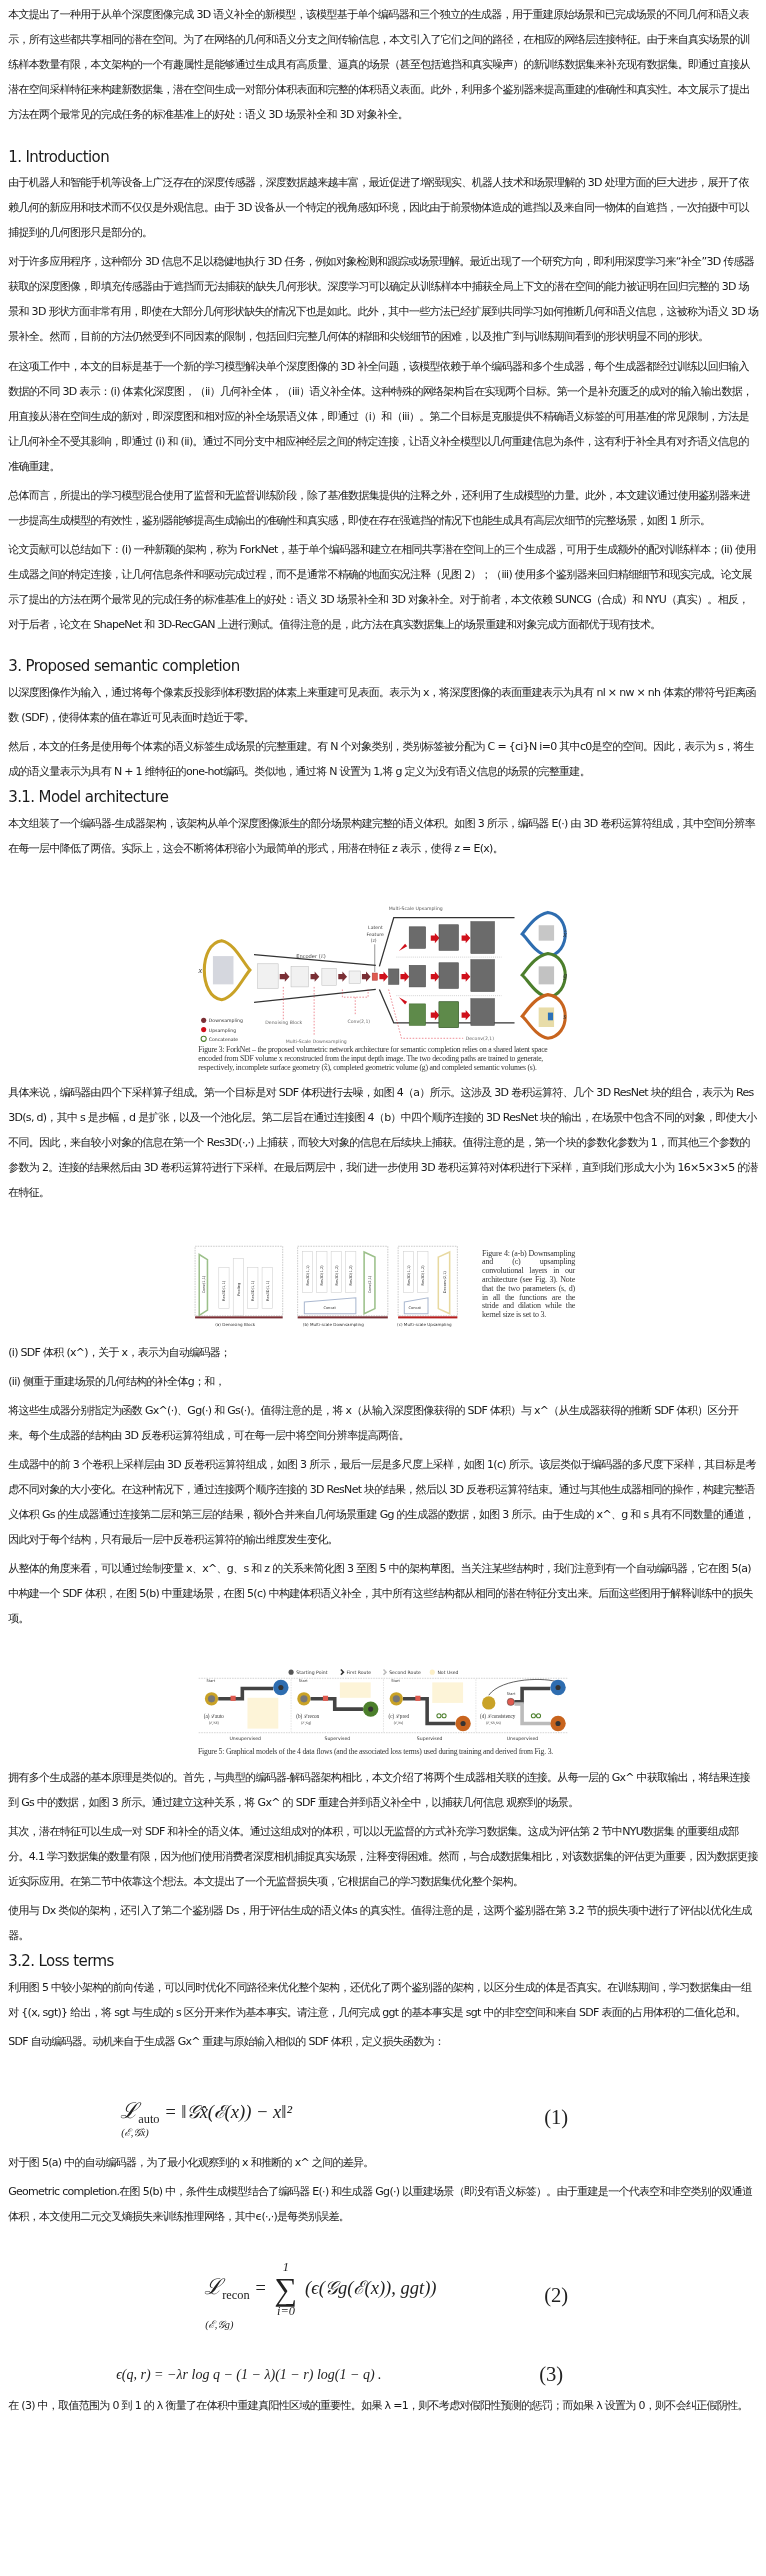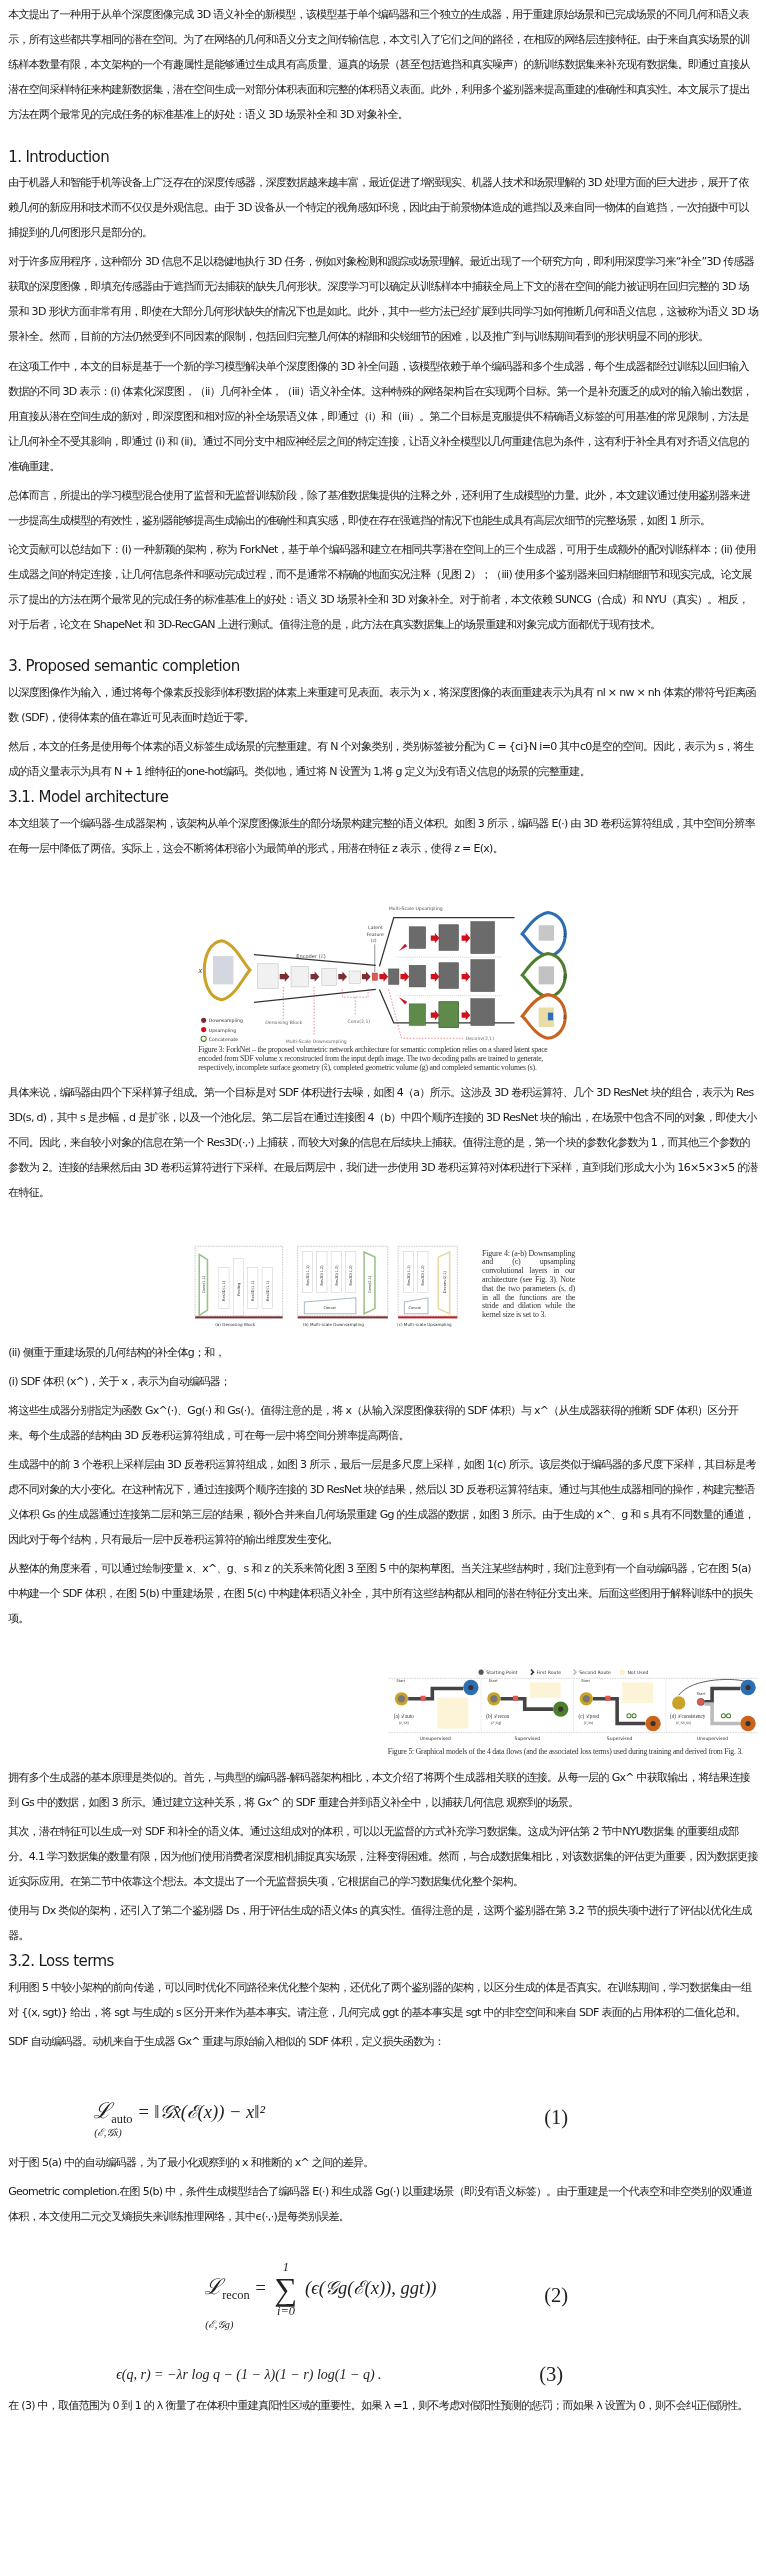--- a/index.html
+++ b/index.html
@@ -12,21 +12,21 @@
   .bold{font-weight:bold;}
   figure{margin:0;}
   .fig-wrap{display:flex;justify-content:center;margin:36px 0 8.2px 0;}
   .fig3{width:381px;}
   .fig3 svg{display:block;}
   .cap{font-family:"Liberation Serif","DejaVu Serif",serif;color:#333;font-size:7.7px;line-height:8.8px;letter-spacing:-0.2px;}
   .fig3 .cap{padding:0 5.2px;}
   .fig4-wrap{display:flex;justify-content:center;margin:31px 0 7.2px 0;}
   .fig4{display:flex;align-items:flex-start;gap:4.1px;margin-top:8px;}
   .fig4 .cap{width:93px;font-size:8px;line-height:8.8px;margin-top:5.2px;text-align:justify;}
-  .fig5-wrap{display:flex;justify-content:flex-end;margin:36px 0 8.2px 0;}
+  .fig5-wrap{display:flex;justify-content:center;margin:36px 0 8.2px 0;}
   .fig5{width:371px;}
   .eq{display:flex;justify-content:flex-start;align-items:center;margin:31px 0 10.3px 0;font-family:"Liberation Serif","DejaVu Serif",serif;color:#222;}
   .eq .body{margin-left:190px;font-size:18.5px;font-style:italic;position:relative;}
   .eq .num{position:absolute;left:515px;font-style:normal;font-size:20.6px;}
   .eq-row{display:flex;align-items:center;position:relative;width:567px;}
   .L{font-family:"Liberation Serif",serif;font-style:italic;font-size:21.6px;}
   .sub{font-size:12.4px;font-style:normal;vertical-align:-5.2px;}
   .under{display:block;font-size:10.3px;margin-top:-2.1px;margin-left:1px;}
   .sum{display:inline-flex;flex-direction:column;align-items:center;margin:0 3.1px;vertical-align:middle;}
   .sum .top,.sum .bot{font-size:12.4px;}
@@ -189,22 +189,22 @@
           <path d="M412 112 L458 104 L458 135 L412 135 Z" fill="#fff" stroke="#aab8d0" stroke-width="2"></path>
           <text x="420" y="125">Concat</text>
           <rect x="400" y="140" width="115" height="4" fill="#b51e1e"></rect>
           <text x="398" y="158" font-size="8">(c) Multi-scale Upsampling</text>
         </g>
       </svg>
       <div class="cap">Figure 4: (a-b) Downsampling and (c) upsampling convolutional layers in our architecture (see Fig. 3). Note that the two parameters (s, d) in all the functions are the stride and dilation while the kernel size is set to 3.</div>
     </figure>
   </div>
 
+  <p class="para">(i) SDF 体积 (x^)，关于 x，表示为自动编码器；</p>
   <p class="para">(ii) 侧重于重建场景的几何结构的补全体g；和，</p>
-  <p class="para">(i) SDF 体积 (x^)，关于 x，表示为自动编码器；</p>
   <p class="para">将这些生成器分别指定为函数 Gx^(·)、Gg(·) 和 Gs(·)。值得注意的是，将 x（从输入深度图像获得的 SDF 体积）与 x^（从生成器获得的推断 SDF 体积）区分开来。每个生成器的结构由 3D 反卷积运算符组成，可在每一层中将空间分辨率提高两倍。</p>
   <p class="para">生成器中的前 3 个卷积上采样层由 3D 反卷积运算符组成，如图 3 所示，最后一层是多尺度上采样，如图 1(c) 所示。该层类似于编码器的多尺度下采样，其目标是考虑不同对象的大小变化。在这种情况下，通过连接两个顺序连接的 3D ResNet 块的结果，然后以 3D 反卷积运算符结束。通过与其他生成器相同的操作，构建完整语义体积 Gs 的生成器通过连接第二层和第三层的结果，额外合并来自几何场景重建 Gg 的生成器的数据，如图 3 所示。由于生成的 x^、g 和 s 具有不同数量的通道，因此对于每个结构，只有最后一层中反卷积运算符的输出维度发生变化。</p>
   <p class="para">从整体的角度来看，可以通过绘制变量 x、x^、g、s 和 z 的关系来简化图 3 至图 5 中的架构草图。当关注某些结构时，我们注意到有一个自动编码器，它在图 5(a) 中构建一个 SDF 体积，在图 5(b) 中重建场景，在图 5(c) 中构建体积语义补全，其中所有这些结构都从相同的潜在特征分支出来。后面这些图用于解释训练中的损失项。</p>
 
   <div class="fig5-wrap">
     <figure class="fig5">
       <svg width="371" height="77" viewBox="0 0 720 150">
         <g font-family="DejaVu Sans,sans-serif" font-size="9" fill="#333">
           <circle cx="180" cy="10" r="5" fill="#555"></circle>
             <text x="190" y="14">Starting Point</text>
@@ -282,21 +282,21 @@
   <p class="para">拥有多个生成器的基本原理是类似的。首先，与典型的编码器-解码器架构相比，本文介绍了将两个生成器相关联的连接。从每一层的 Gx^ 中获取输出，将结果连接到 Gs 中的数据，如图 3 所示。通过建立这种关系，将 Gx^ 的 SDF 重建合并到语义补全中，以捕获几何信息 观察到的场景。</p>
   <p class="para">其次，潜在特征可以生成一对 SDF 和补全的语义体。通过这组成对的体积，可以以无监督的方式补充学习数据集。这成为评估第 2 节中NYU数据集 的重要组成部分。4.1 学习数据集的数量有限，因为他们使用消费者深度相机捕捉真实场景，注释变得困难。然而，与合成数据集相比，对该数据集的评估更为重要，因为数据更接近实际应用。在第二节中依靠这个想法。本文提出了一个无监督损失项，它根据自己的学习数据集优化整个架构。</p>
   <p class="para">使用与 Dx 类似的架构，还引入了第二个鉴别器 Ds，用于评估生成的语义体s 的真实性。值得注意的是，这两个鉴别器在第 3.2 节的损失项中进行了评估以优化生成器。</p>
 
   <h2 class="sec">3.2. Loss terms</h2>
   <p class="para">利用图 5 中较小架构的前向传递，可以同时优化不同路径来优化整个架构，还优化了两个鉴别器的架构，以区分生成的体是否真实。在训练期间，学习数据集由一组对 {(x, sgt)} 给出，将 sgt 与生成的 s 区分开来作为基本事实。请注意，几何完成 ggt 的基本事实是 sgt 中的非空空间和来自 SDF 表面的占用体积的二值化总和。</p>
   <p class="para">SDF 自动编码器。动机来自于生成器 Gx^ 重建与原始输入相似的 SDF 体积，定义损失函数为：</p>
 
   <div class="eq" style="margin-top:41px;">
     <div class="eq-row">
-      <div class="body" style="margin-left:85px;">
+      <div class="body" style="margin-left:112px;">
         <span class="L">ℒ</span><span class="sub">auto</span>
         <span>= ‖𝒢x̂(ℰ(x)) − x‖²</span>
         <span class="under">(ℰ,𝒢x̂)</span>
       </div>
       <span class="num" style="left:536px;">(1)</span>
     </div>
   </div>
 
   <p class="para">对于图 5(a) 中的自动编码器，为了最小化观察到的 x 和推断的 x^ 之间的差异。</p>
   <p class="para">Geometric completion.在图 5(b) 中，条件生成模型结合了编码器 E(·) 和生成器 Gg(·) 以重建场景（即没有语义标签）。由于重建是一个代表空和非空类别的双通道体积，本文使用二元交叉熵损失来训练推理网络，其中ϵ(·,·)是每类别误差。</p>

